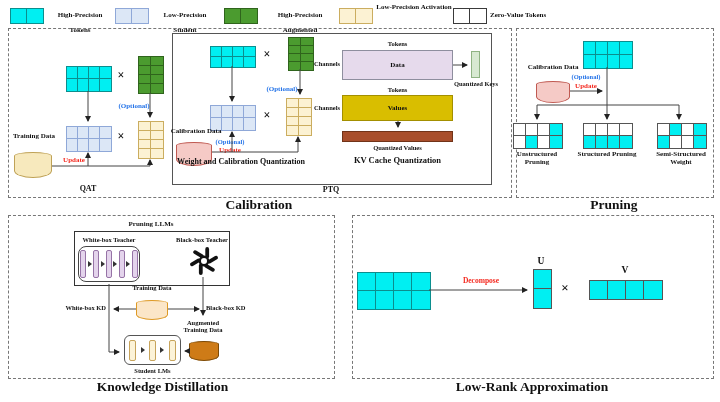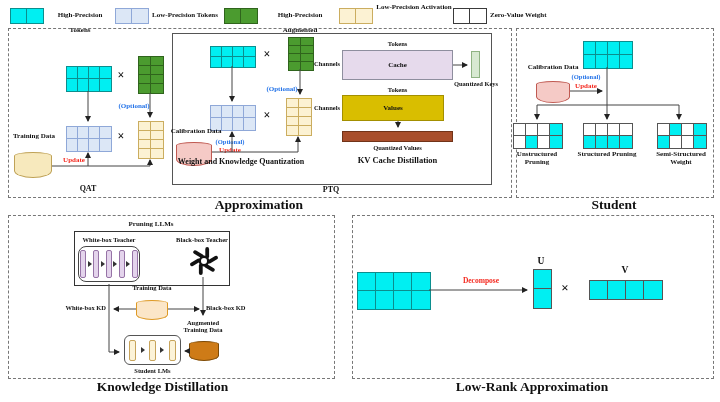--- a/index.html
+++ b/index.html
@@ -46,48 +46,48 @@
   <div class="abs" style="left: 10px; top: 8px; display: grid; grid-template-columns: repeat(2, 16px); grid-auto-rows: 14px; border: 1px solid rgb(11, 142, 142); background: rgb(255, 255, 255);">
       <div style="background: rgb(0, 239, 242); box-sizing: border-box; border-right: 1px solid rgb(11, 142, 142);"></div>
       <div style="background: rgb(0, 239, 242); box-sizing: border-box;"></div>
     </div>
   <div class="lbl small" style="left:47px;top:8px;width:66px;height:15px;line-height:15px">High-Precision Tokens</div>
 
   <div class="abs" style="left: 115px; top: 8px; display: grid; grid-template-columns: repeat(2, 16px); grid-auto-rows: 14px; border: 1px solid rgb(143, 168, 216); background: rgb(255, 255, 255);">
       <div style="background: rgb(220, 231, 246); box-sizing: border-box; border-right: 1px solid rgb(143, 168, 216);"></div>
       <div style="background: rgb(220, 231, 246); box-sizing: border-box;"></div>
     </div>
-  <div class="lbl small" style="left:152px;top:8px;width:66px;height:15px;line-height:15px">Low-Precision Tokens</div>
+  <div class="lbl small" style="left:152px;top:8px;width:66px;height:15px;line-height:15px">Low-Precision Student</div>
 
   <div class="abs" style="left: 224px; top: 8px; display: grid; grid-template-columns: repeat(2, 16px); grid-auto-rows: 14px; border: 1px solid rgb(47, 100, 28); background: rgb(255, 255, 255);">
       <div style="background: rgb(75, 155, 47); box-sizing: border-box; border-right: 1px solid rgb(47, 100, 28);"></div>
       <div style="background: rgb(75, 155, 47); box-sizing: border-box;"></div>
     </div>
   <div class="lbl small" style="left:260px;top:8px;width:80px;height:15px;line-height:15px">High-Precision Augmented</div>
 
   <div class="abs" style="left: 339px; top: 8px; display: grid; grid-template-columns: repeat(2, 16px); grid-auto-rows: 14px; border: 1px solid rgb(203, 173, 95); background: rgb(255, 255, 255);">
       <div style="background: rgb(252, 242, 211); box-sizing: border-box; border-right: 1px solid rgb(203, 173, 95);"></div>
       <div style="background: rgb(252, 242, 211); box-sizing: border-box;"></div>
     </div>
   <div class="lbl small" style="left:375px;top:0;width:78px;height:15px;line-height:15px">Low-Precision Activation</div>
 
   <div class="abs" style="left: 453px; top: 8px; display: grid; grid-template-columns: repeat(2, 16px); grid-auto-rows: 14px; border: 1px solid rgb(58, 58, 58); background: rgb(255, 255, 255);">
       <div style="background: rgb(255, 255, 255); box-sizing: border-box; border-right: 1px solid rgb(58, 58, 58);"></div>
       <div style="background: rgb(255, 255, 255); box-sizing: border-box;"></div>
     </div>
-  <div class="lbl small" style="left:490px;top:8px;width:60px;height:15px;line-height:15px;text-align:left">Zero-Value Weight</div>
+  <div class="lbl small" style="left:490px;top:8px;width:60px;height:15px;line-height:15px;text-align:left">Zero-Value Tokens</div>
 </div>
 
 <div class="panel" style="left:8px;top:28px;width:502px;height:168px"></div>
 <div class="panel" style="left:516px;top:28px;width:196px;height:168px"></div>
 <div class="panel" style="left:8px;top:215px;width:325px;height:162px"></div>
 <div class="panel" style="left:352px;top:215px;width:360px;height:162px"></div>
 
-<div class="title" style="left:8px;top:197px;width:502px">Approximation</div>
-<div class="title" style="left:516px;top:197px;width:196px">Student</div>
+<div class="title" style="left:8px;top:197px;width:502px">Calibration</div>
+<div class="title" style="left:516px;top:197px;width:196px">Pruning</div>
 <div class="title" style="left:0;top:379px;width:325px">Knowledge Distillation</div>
 <div class="title" style="left:352px;top:379px;width:360px">Low-Rank Approximation</div>
 
 <div class="abs" style="left: 66px; top: 66px; display: grid; grid-template-columns: repeat(4, 11px); grid-auto-rows: 12px; border: 1px solid rgb(11, 142, 142); background: rgb(255, 255, 255);">
     <div style="background: rgb(0, 239, 242); box-sizing: border-box; border-right: 1px solid rgb(11, 142, 142); border-bottom: 1px solid rgb(11, 142, 142);"></div>
     <div style="background: rgb(0, 239, 242); box-sizing: border-box; border-right: 1px solid rgb(11, 142, 142); border-bottom: 1px solid rgb(11, 142, 142);"></div>
     <div style="background: rgb(0, 239, 242); box-sizing: border-box; border-right: 1px solid rgb(11, 142, 142); border-bottom: 1px solid rgb(11, 142, 142);"></div>
     <div style="background: rgb(0, 239, 242); box-sizing: border-box; border-bottom: 1px solid rgb(11, 142, 142);"></div>
     <div style="background: rgb(0, 239, 242); box-sizing: border-box; border-right: 1px solid rgb(11, 142, 142);"></div>
     <div style="background: rgb(0, 239, 242); box-sizing: border-box; border-right: 1px solid rgb(11, 142, 142);"></div>
@@ -179,38 +179,38 @@
     <div style="background: rgb(252, 242, 211); box-sizing: border-box; border-right: 1px solid rgb(203, 173, 95);"></div>
     <div style="background: rgb(252, 242, 211); box-sizing: border-box;"></div>
   </div>
 <div class="lbl small" style="left:168px;top:127px;width:56px">Calibration Data</div>
 <div class="cyl cyl-pink" style="left:176px;top:142px;width:36px;height:24px">
     <div class="top"></div>
     <div class="body"></div>
   </div>
 <div class="lbl tiny blue" style="left:204px;top:138px;width:52px">(Optional)</div>
 <div class="lbl small red" style="left:204px;top:146px;width:52px">Update</div>
-<div class="lbl cap" style="left:171px;top:157px;width:140px;line-height:1.3">Weight and Knowledge Quantization</div>
+<div class="lbl cap" style="left:171px;top:157px;width:140px;line-height:1.3">Weight and Calibration Quantization</div>
 <div class="lbl cap" style="left:172px;top:185px;width:318px">PTQ</div>
 
 <div class="lbl tiny" style="left:342px;top:40px;width:111px">Tokens</div>
 <div class="lbl tiny" style="left:310px;top:60px;width:30px;text-align:right">Channels</div>
 <div class="kvbox small" style="left:342px;top:50px;width:111px;height:30px;background:var(--c-lavender);border:1px solid var(--c-lavenderStroke)">
-    <span>Cache</span>
+    <span>Data</span>
   </div>
 <div class="kvbox" style="left:471px;top:51px;width:9px;height:27px;background:var(--c-palegreen);border:1px solid var(--c-palegreenStroke)"></div>
 <div class="lbl tiny" style="left:450px;top:80px;width:52px">Quantized Keys</div>
 <div class="lbl tiny" style="left:342px;top:86px;width:111px">Tokens</div>
 <div class="lbl tiny" style="left:310px;top:104px;width:30px;text-align:right">Channels</div>
-<div class="kvbox small" style="left:342px;top:95px;width:102px;height:26px;background:var(--c-gold);border:1px solid var(--c-goldStroke)">
+<div class="kvbox small" style="left:342px;top:95px;width:111px;height:26px;background:var(--c-gold);border:1px solid var(--c-goldStroke)">
     <span>Values</span>
   </div>
 <div class="kvbox" style="left:342px;top:131px;width:111px;height:11px;background:var(--c-brown);border:1px solid var(--c-brownStroke)"></div>
 <div class="lbl tiny" style="left:342px;top:144px;width:111px">Quantized Values</div>
-<div class="lbl" style="left:335px;top:156px;width:125px;font-size:8.5px">KV Cache Distillation</div>
+<div class="lbl" style="left:335px;top:156px;width:125px;font-size:8.5px">KV Cache Quantization</div>
 
 <div class="abs" style="left: 583px; top: 41px; display: grid; grid-template-columns: repeat(4, 12px); grid-auto-rows: 13px; border: 1px solid rgb(11, 142, 142); background: rgb(255, 255, 255);">
     <div style="background: rgb(0, 239, 242); box-sizing: border-box; border-right: 1px solid rgb(11, 142, 142); border-bottom: 1px solid rgb(11, 142, 142);"></div>
     <div style="background: rgb(0, 239, 242); box-sizing: border-box; border-right: 1px solid rgb(11, 142, 142); border-bottom: 1px solid rgb(11, 142, 142);"></div>
     <div style="background: rgb(0, 239, 242); box-sizing: border-box; border-right: 1px solid rgb(11, 142, 142); border-bottom: 1px solid rgb(11, 142, 142);"></div>
     <div style="background: rgb(0, 239, 242); box-sizing: border-box; border-bottom: 1px solid rgb(11, 142, 142);"></div>
     <div style="background: rgb(0, 239, 242); box-sizing: border-box; border-right: 1px solid rgb(11, 142, 142);"></div>
     <div style="background: rgb(0, 239, 242); box-sizing: border-box; border-right: 1px solid rgb(11, 142, 142);"></div>
     <div style="background: rgb(0, 239, 242); box-sizing: border-box; border-right: 1px solid rgb(11, 142, 142);"></div>
     <div style="background: rgb(0, 239, 242); box-sizing: border-box;"></div>

